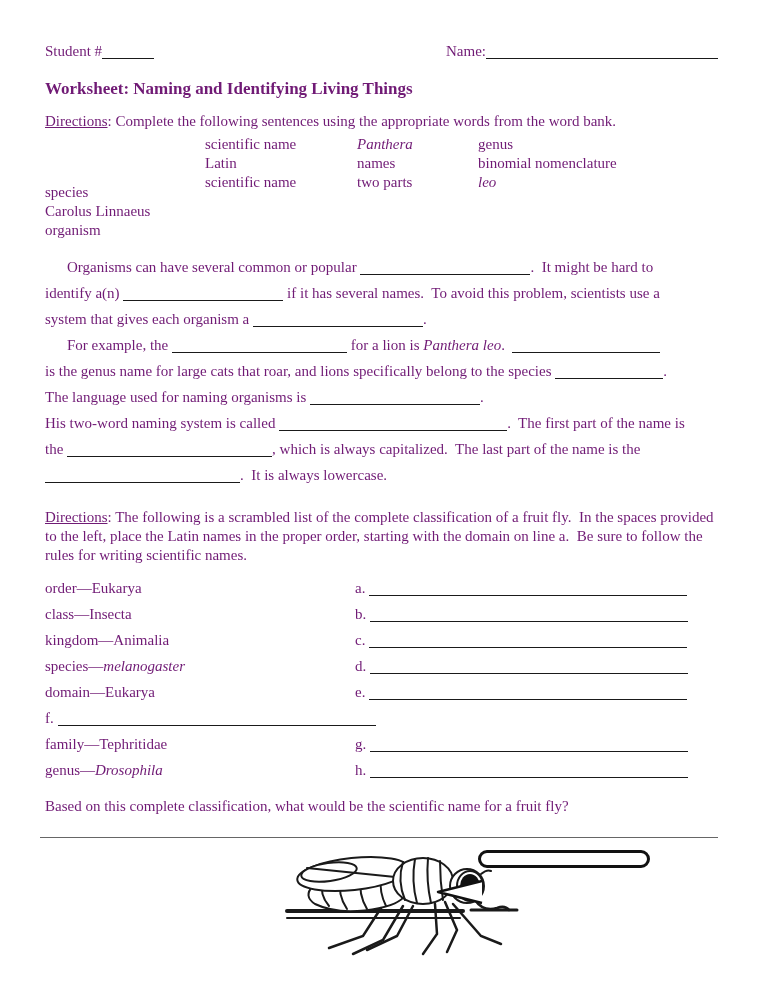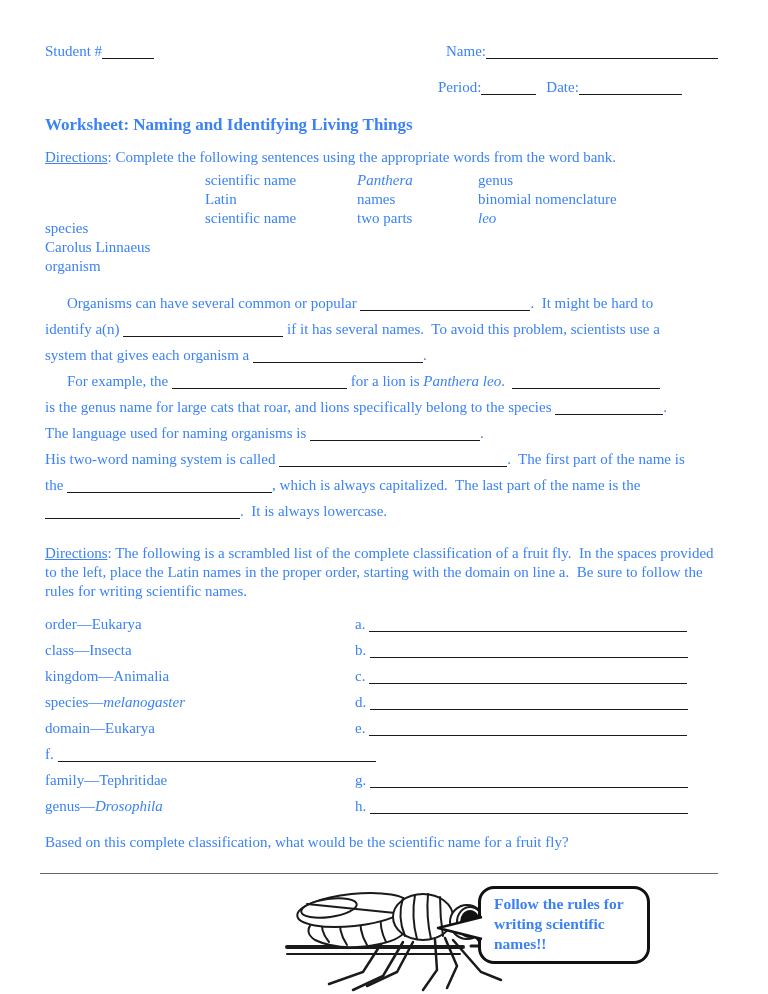--- a/index.html
+++ b/index.html
@@ -1,19 +1,19 @@
 <!DOCTYPE html>
 <html><head>
 <meta charset="utf-8">
 <style>
   html,body{margin:0;padding:0;background:#fff;}
   .page{
     width:768px;height:994px;box-sizing:border-box;
     padding:40px 50px 0 45px;position:relative;
-    font-family:"Liberation Serif", serif;font-size:15px;color:#3b82f6;
+    font-family:"Liberation Serif", serif;font-size:15px;color:#701a75;
     overflow:hidden;background:#fff;
   }
   .blank{display:inline-block;border-bottom:1px solid #1a1a1a;height:12px;vertical-align:-3px;}
   .hdr-row1{display:flex;justify-content:space-between;line-height:22px;}
   .hdr-row2{display:flex;justify-content:flex-end;margin-top:14px;line-height:22px;}
   .hdr-row2 .inner{width:280px;}
   .gap{display:inline-block;width:10px;}
   .title{font-size:17px;font-weight:bold;margin:16px 0 0 0;line-height:22px;}
   .directions{margin:12px 0 0 0;line-height:19px;white-space:pre-wrap;}
   .u{text-decoration:underline;}
@@ -42,25 +42,20 @@
 </head>
 <body>
 
 <div class="page">
 
   <div class="hdr-row1">
     <div><span>Student #</span><span class="blank" style="width:52px"></span></div>
     <div><span>Name:</span><span class="blank" style="width:232px"></span></div>
   </div>
 
-  <div class="hdr-row2">
-    <div class="inner">
-      <span>Period:</span><span class="blank" style="width:55px"></span><span class="gap"></span><span>Date:</span><span class="blank" style="width:103px"></span>
-    </div>
-  </div>
 
   <h1 class="title">Worksheet: Naming and Identifying Living Things</h1>
 
   <p class="directions"><span class="u">Directions</span><span>: Complete the following sentences using the appropriate words from the word bank.</span></p>
 
   <div class="word-bank" id="word-bank">
       <div class="wb-col">
         <div>species</div>
         <div>Carolus Linnaeus</div>
         <div>organism</div>
@@ -167,21 +162,16 @@
         <path d="M128 58 L112 88 L82 102" stroke-width="2.5"></path>
         <path d="M118 58 L98 92 L68 106" stroke-width="2.5"></path>
         <path d="M96 60 L78 88 L44 100" stroke-width="2.5"></path>
         <path d="M168 56 L196 88 L216 96" stroke-width="2.5"></path>
       </g>
     </svg>
     <div class="bubble">
       <svg class="bubble-tail" width="48" height="30" viewBox="0 0 48 30">
         <path d="M46 2 L2 13 L46 24" fill="#fff" stroke="#111" stroke-width="2.5" stroke-linejoin="round"></path>
       </svg>
-      <div id="bubble-text">
-          <div>Follow the rules for</div>
-          <div>writing scientific</div>
-          <div>names!!</div>
-        </div>
     </div>
   </div>
 
 </div>
 
 </body></html>

